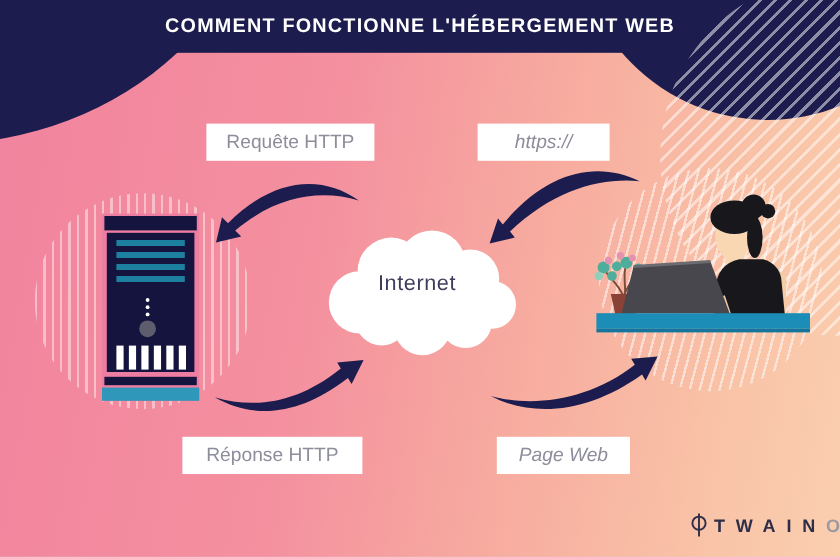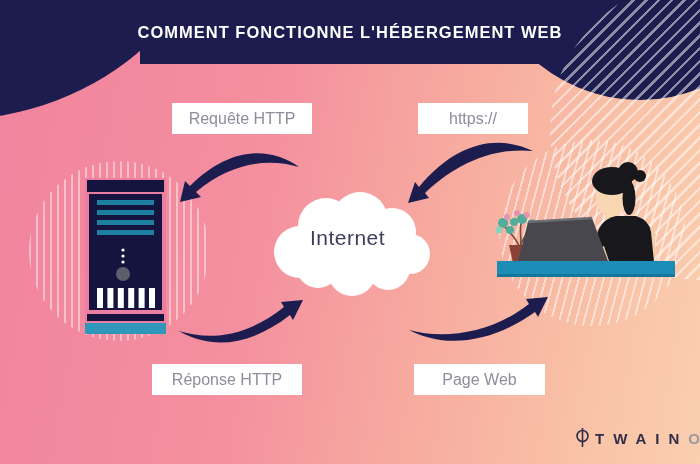--- a/index.html
+++ b/index.html
@@ -16,36 +16,36 @@
   .stripes-tr{left:550px;top:-20px;width:300px;height:300px;
     background:repeating-linear-gradient(135deg,rgba(255,255,255,.5) 0 2.5px,transparent 2.5px 9px);}
   .stripes-server{left:29px;top:161px;width:180px;height:180px;
     background:repeating-linear-gradient(90deg,rgba(255,255,255,.45) 0 2px,transparent 2px 7px);}
   .stripes-user{left:499px;top:140px;width:186px;height:186px;
     background:repeating-linear-gradient(105deg,rgba(255,255,255,.5) 0 2px,transparent 2px 8px);}
 
   .art{position:absolute;left:0;top:0;width:700px;height:464px;}
 
   
-  .banner{position:absolute;left:140px;top:0;width:420px;height:64px;background:#1c1c4e;
+  .banner{position:absolute;left:140px;top:0;width:420px;height:44px;background:#1c1c4e;
     display:flex;align-items:center;justify-content:center;}
   .banner span{color:#ffffff;font-weight:700;font-size:16.5px;letter-spacing:1px;white-space:nowrap;}
 
   
   .flabel{position:absolute;background:#ffffff;display:flex;align-items:center;justify-content:center;
     color:#8d8d9b;font-size:16px;box-shadow:0 0 0 0 transparent;}
   .flabel span{white-space:nowrap;}
   .label-request{left:172px;top:103px;width:140px;height:31px;}
-  .label-https{left:418px;top:103px;width:110px;height:31px;}
+  .label-https{left:398px;top:103px;width:110px;height:31px;font-style:italic;}
   .label-response{left:152px;top:364px;width:150px;height:31px;}
-  .label-page{left:414px;top:364px;width:131px;height:31px;}
+  .label-page{left:414px;top:364px;width:111px;height:31px;font-style:italic;}
 
   
   .cloud-text{position:absolute;left:275px;top:226px;width:145px;text-align:center;
-    color:#3d3d5c;font-size:21px;font-weight:300;letter-spacing:.5px;}
+    color:#3d3d5c;font-size:18px;font-weight:300;letter-spacing:.5px;}
 
   
   .footer-logo{position:absolute;left:0;top:426px;width:700px;display:flex;align-items:center;justify-content:flex-end;gap:4px;}
   .footer-logo .brand-text{color:#2e2e48;font-size:15px;font-weight:600;letter-spacing:9px;}
   .footer-logo .brand-o{color:#9a9aa0;font-size:15px;font-weight:600;margin-left:-4px;}
 </style>
 </head>
 <body>
 
 <div class="canvas">

